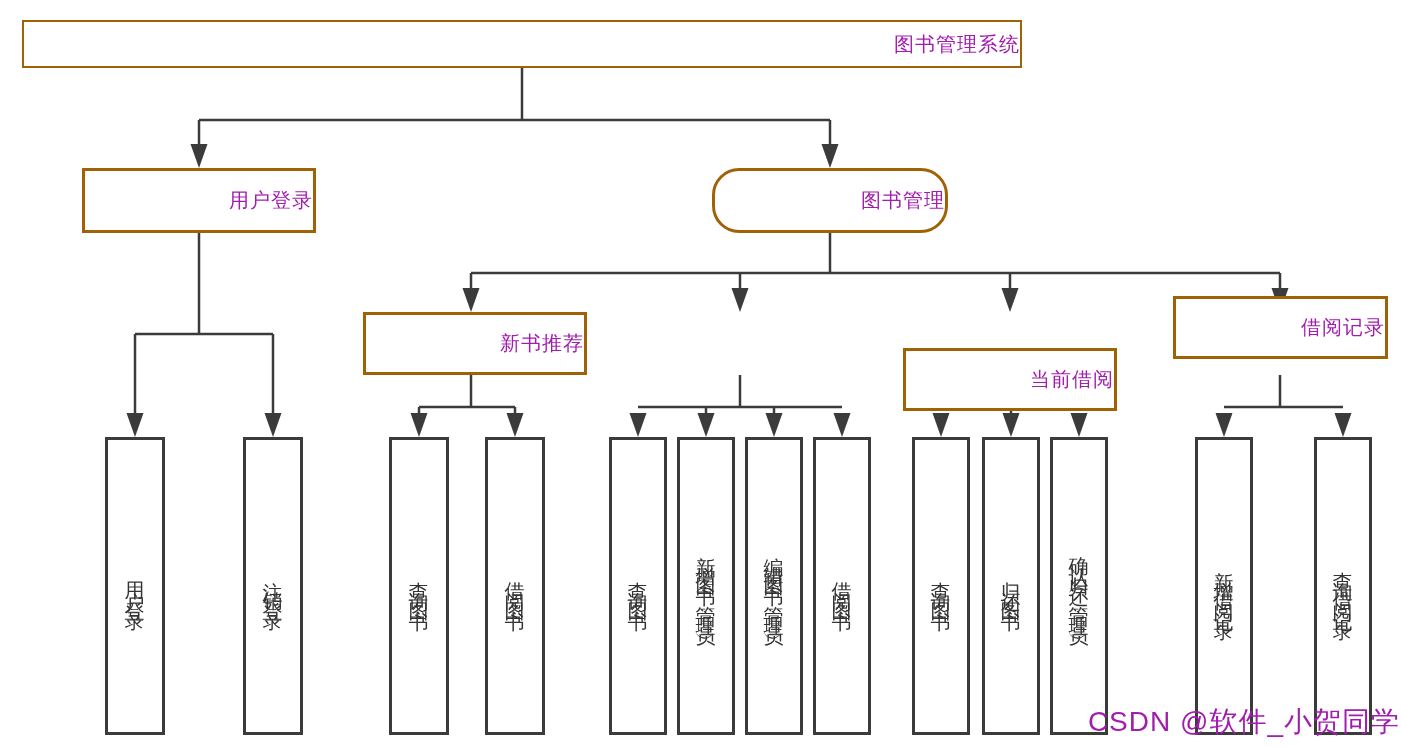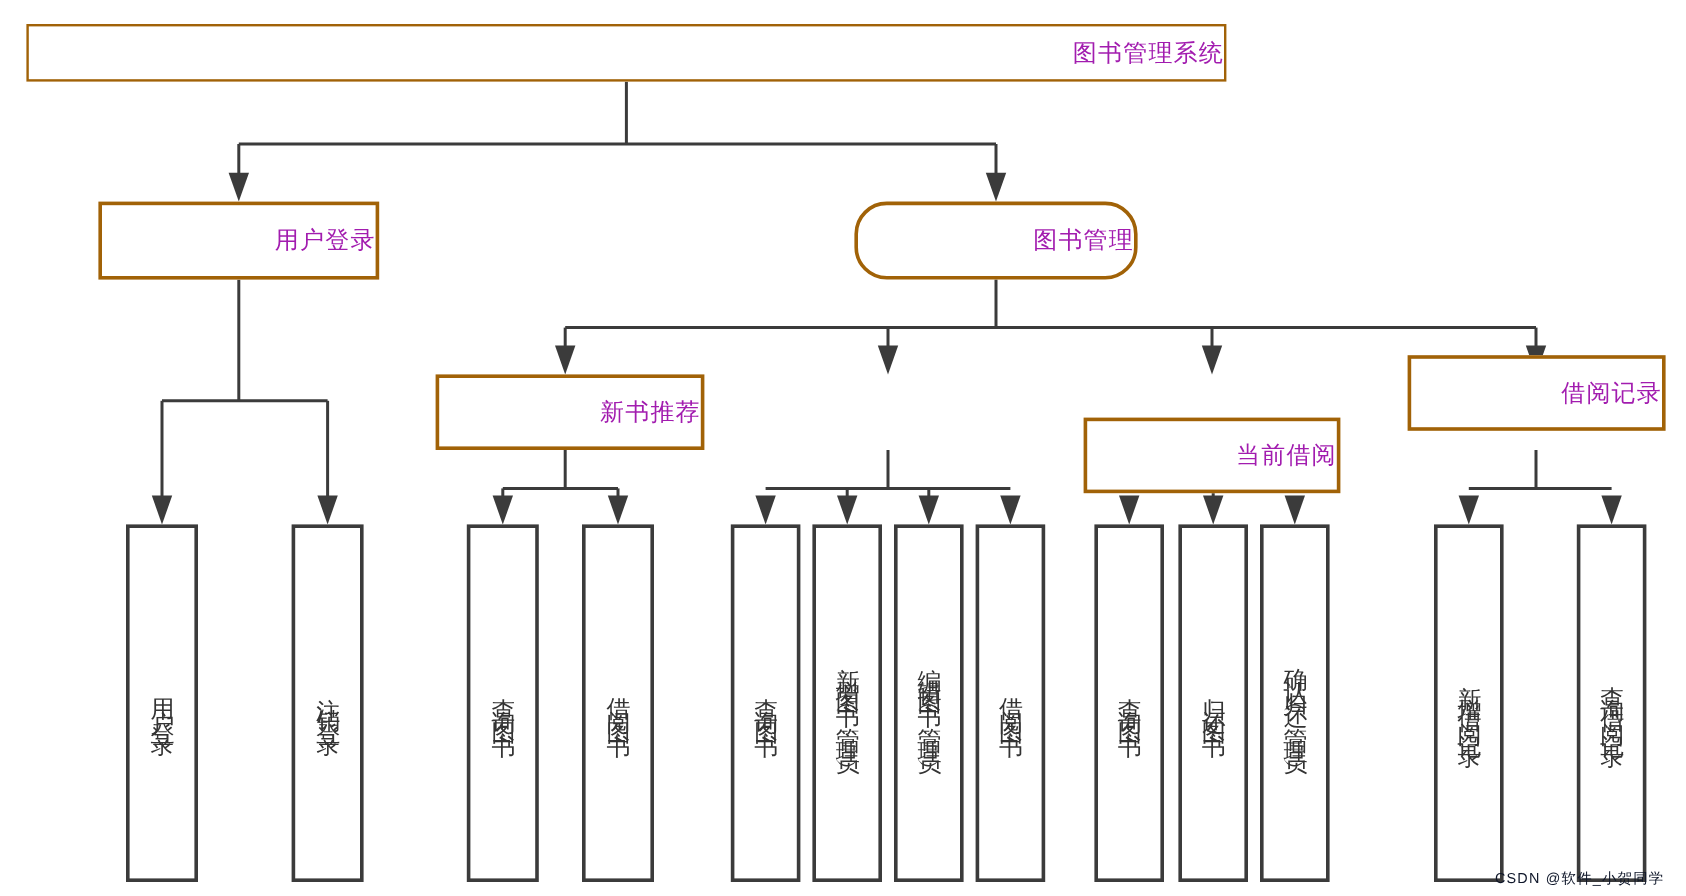--- a/index.html
+++ b/index.html
@@ -49,24 +49,24 @@
     writing-mode: vertical-rl;
     color: #333333;
     font-size: 20px;
     letter-spacing: 10px;
     line-height: 1;
     white-space: nowrap;
   }
 
   .watermark {
     position: absolute;
-    right: 18px;
+    right: 5px;
     bottom: 6px;
-    font-size: 12px;
-    color: #0f172a;
+    font-size: 28px;
+    color: #a21caf;
     letter-spacing: 1px;
     white-space: nowrap;
   }
 </style>
 </head>
 <body>
 
 <div class="canvas">
 
   <svg class="connectors" viewBox="0 0 1405 747" xmlns="http://www.w3.org/2000/svg">

